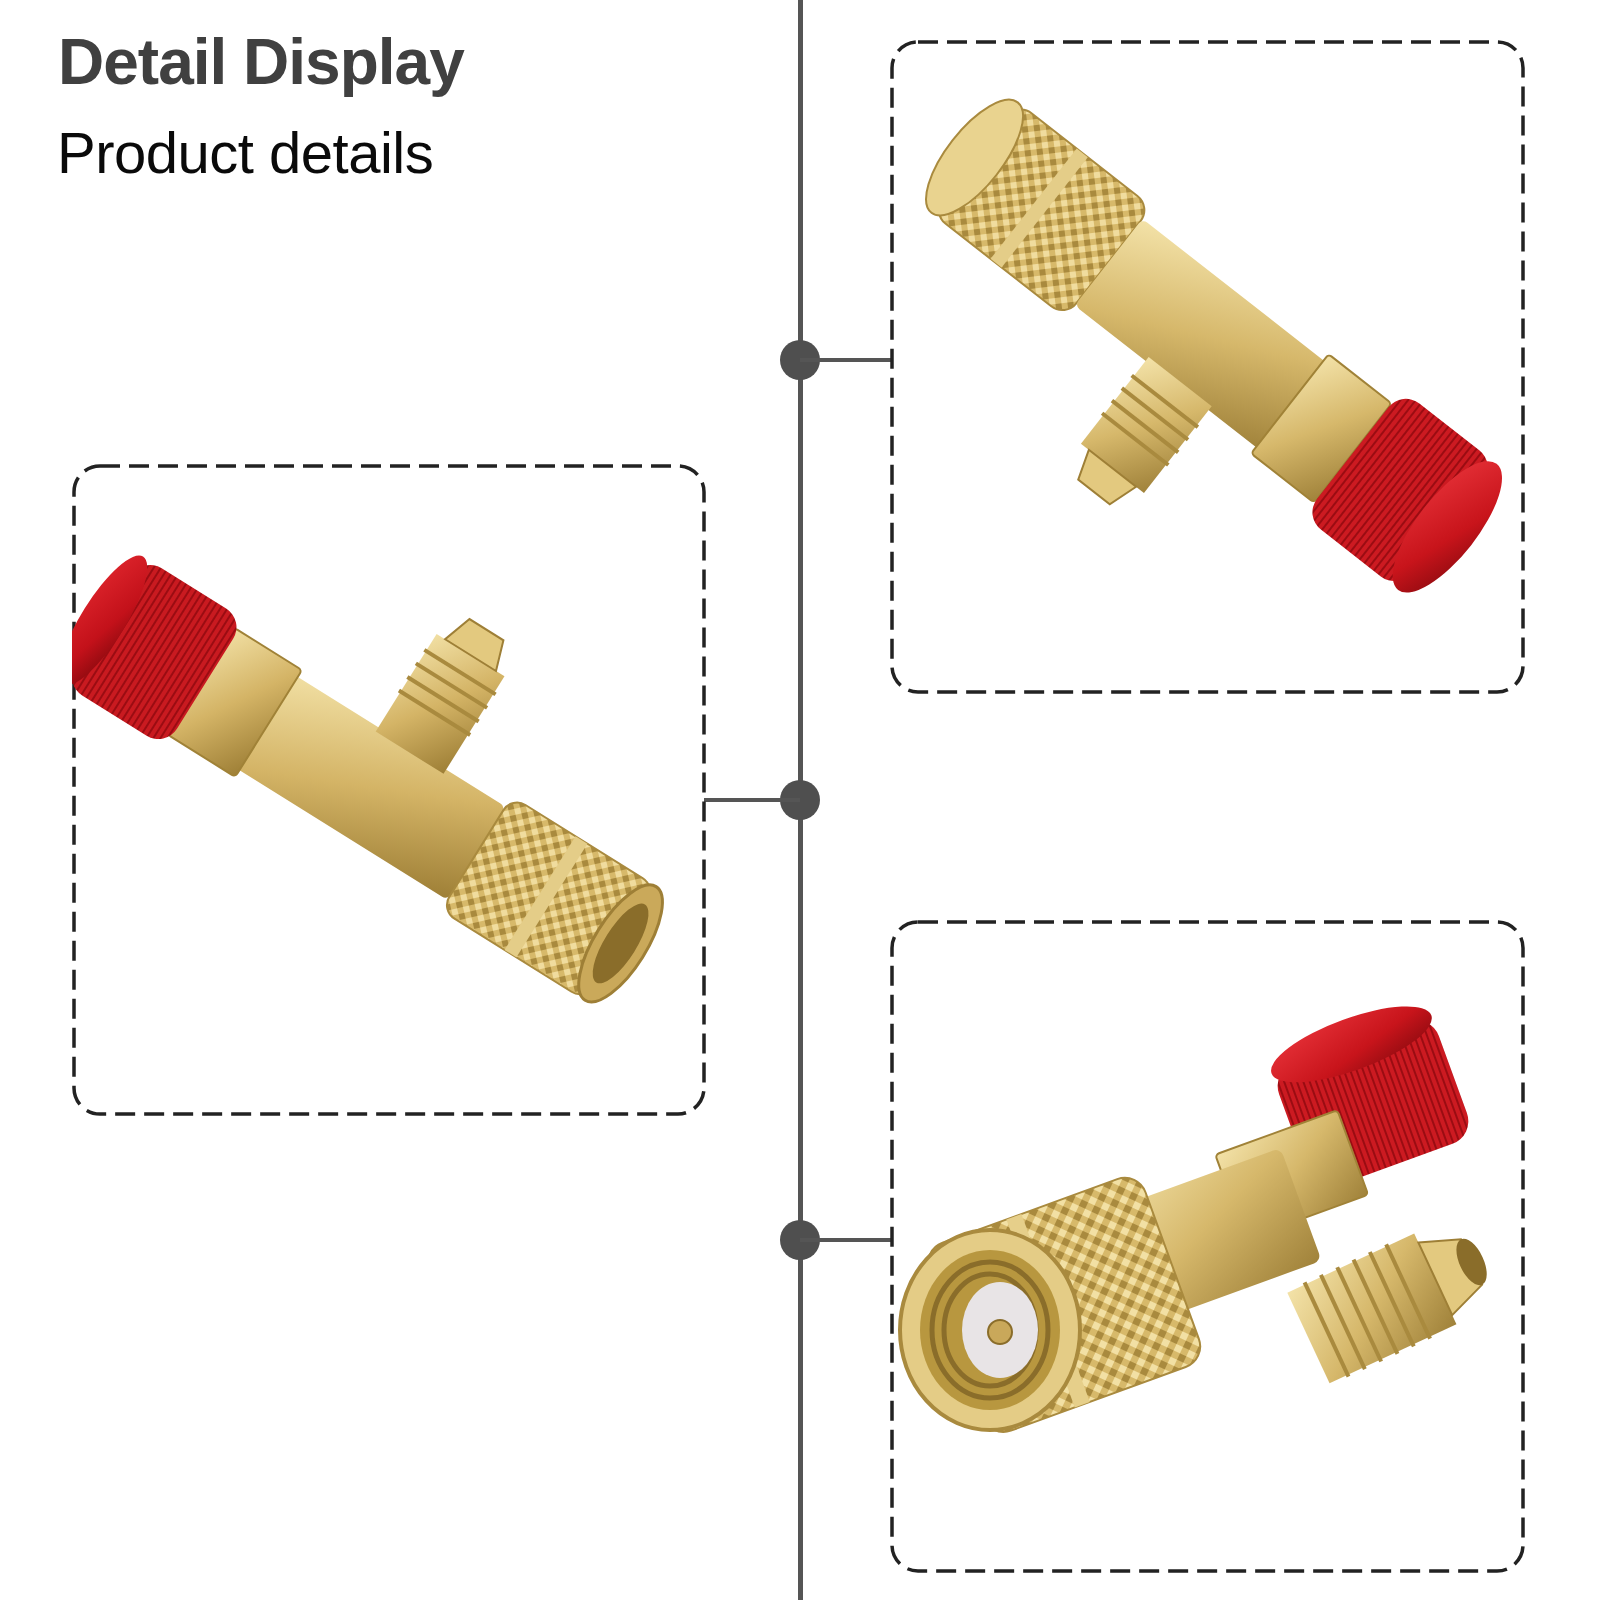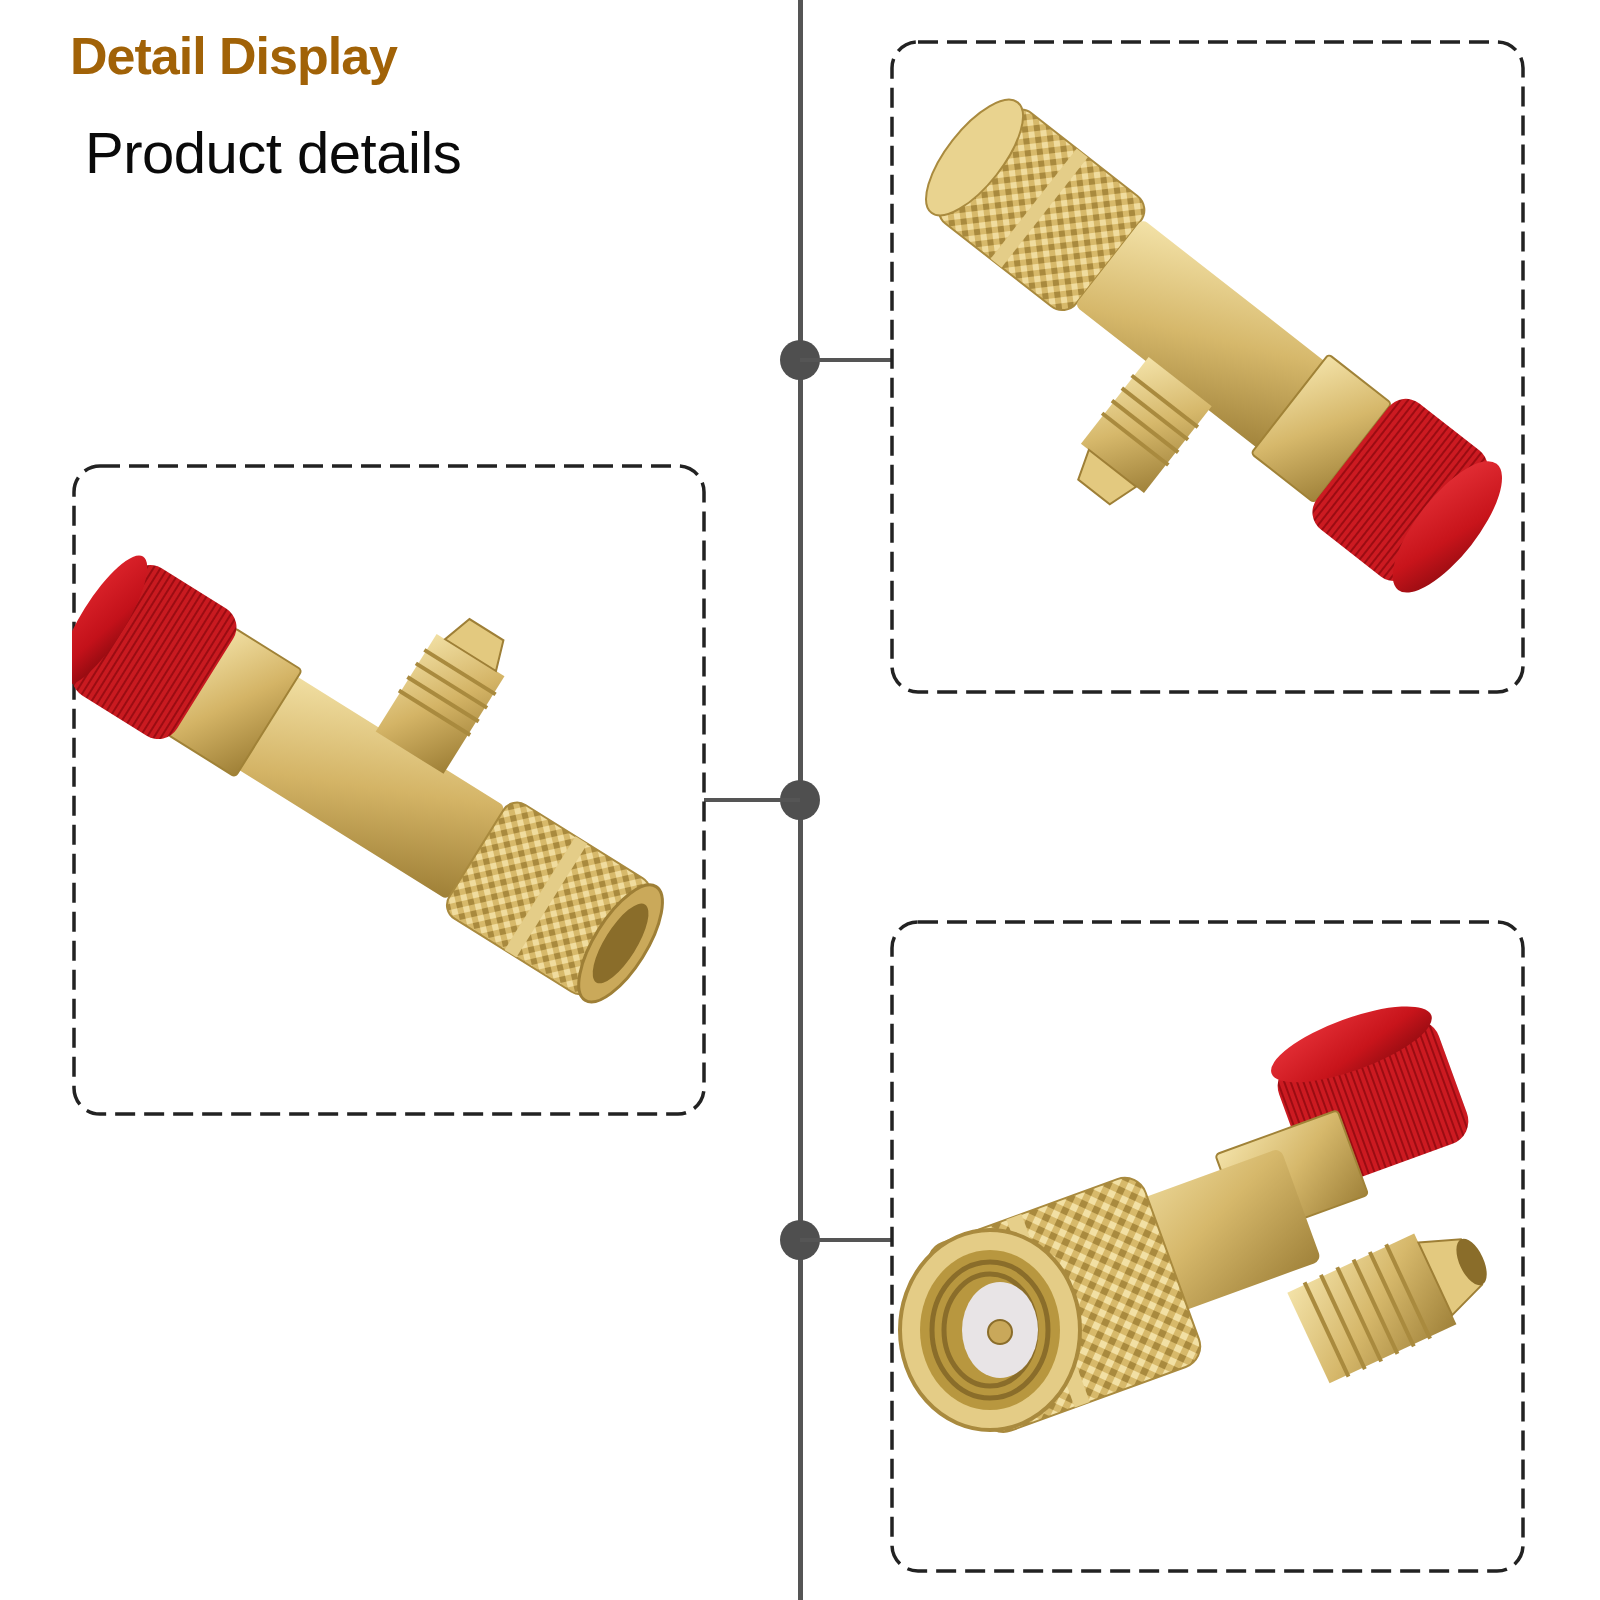--- a/index.html
+++ b/index.html
@@ -1,18 +1,18 @@
 <!DOCTYPE html>
 <html><head>
 <meta charset="utf-8">
 <style>
   html, body { margin:0; padding:0; background:#ffffff; }
   body { width:1600px; height:1600px; position:relative; overflow:hidden; font-family:"Liberation Sans", sans-serif; }
-  .title { position:absolute; left:70px; top:30px; font-size:52px; font-weight:700; color:#a16207; letter-spacing:-1px; line-height:1; }
-  .subtitle { position:absolute; left:57px; top:124px; font-size:58px; font-weight:400; color:#0a0a0a; line-height:1; letter-spacing:-0.5px;margin-left:28px; }
+  .title { position:absolute; left:58px; top:30px; font-size:64px; font-weight:700; color:#404040; letter-spacing:-1px; line-height:1; }
+  .subtitle { position:absolute; left:57px; top:124px; font-size:58px; font-weight:400; color:#0a0a0a; line-height:1; letter-spacing:-0.5px; }
   .timeline { position:absolute; left:798px; top:0; width:5px; height:1600px; background:#555555; }
   .dot { position:absolute; width:40px; height:40px; border-radius:50%; background:#4f4f4f; }
   .connector { position:absolute; height:4px; background:#555555; }
   .frame { position:absolute; }
   .frame svg.border { position:absolute; left:0; top:0; }
   .product { position:absolute; }
 </style>
 </head>
 <body>
 

